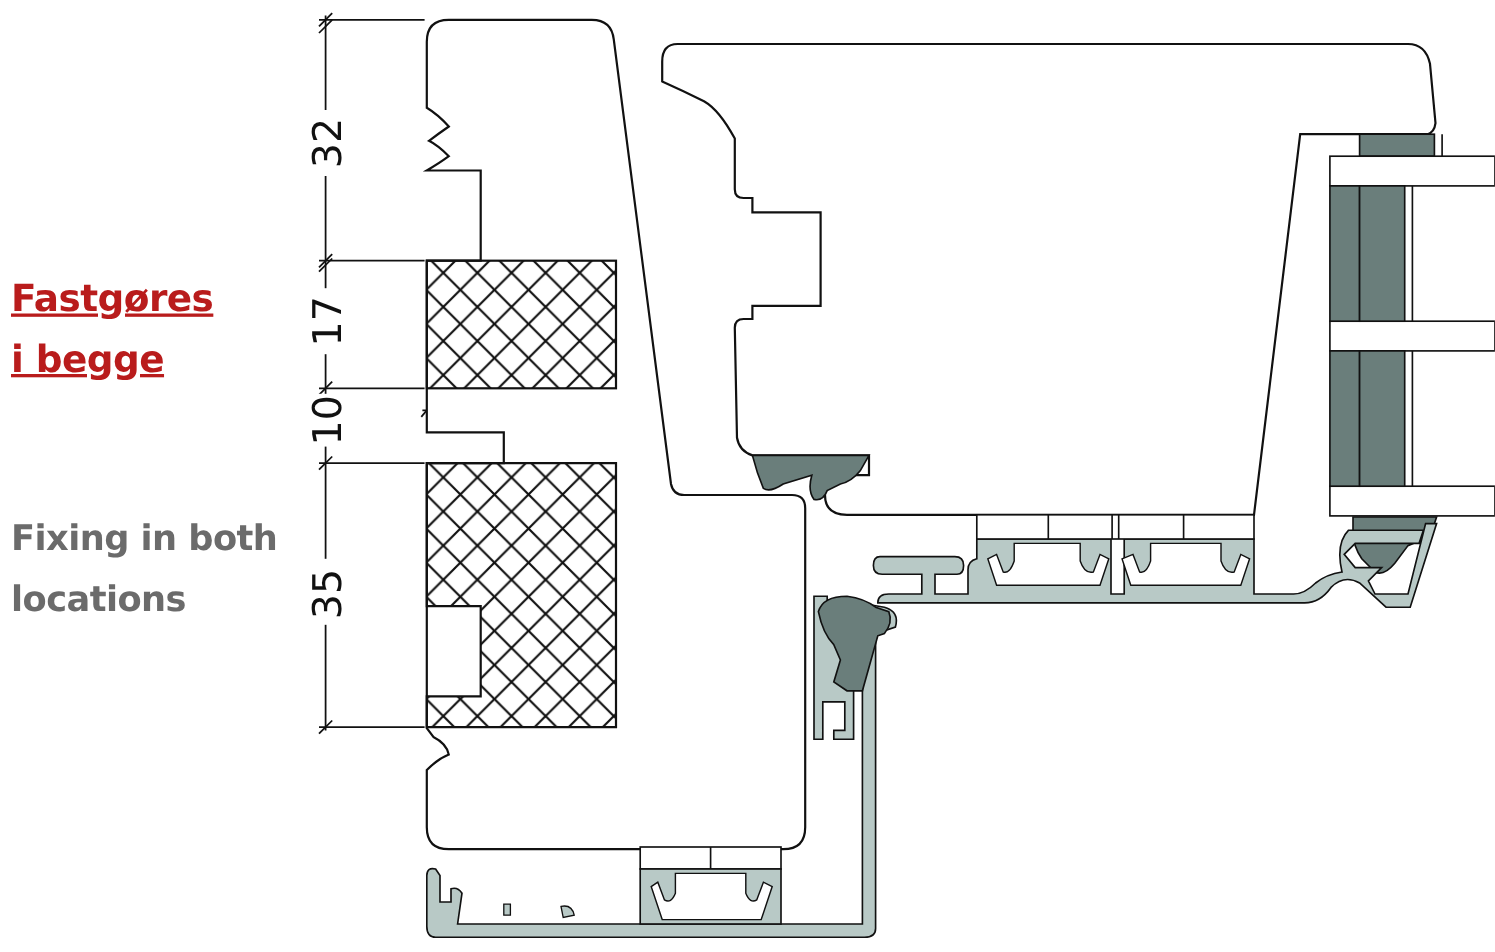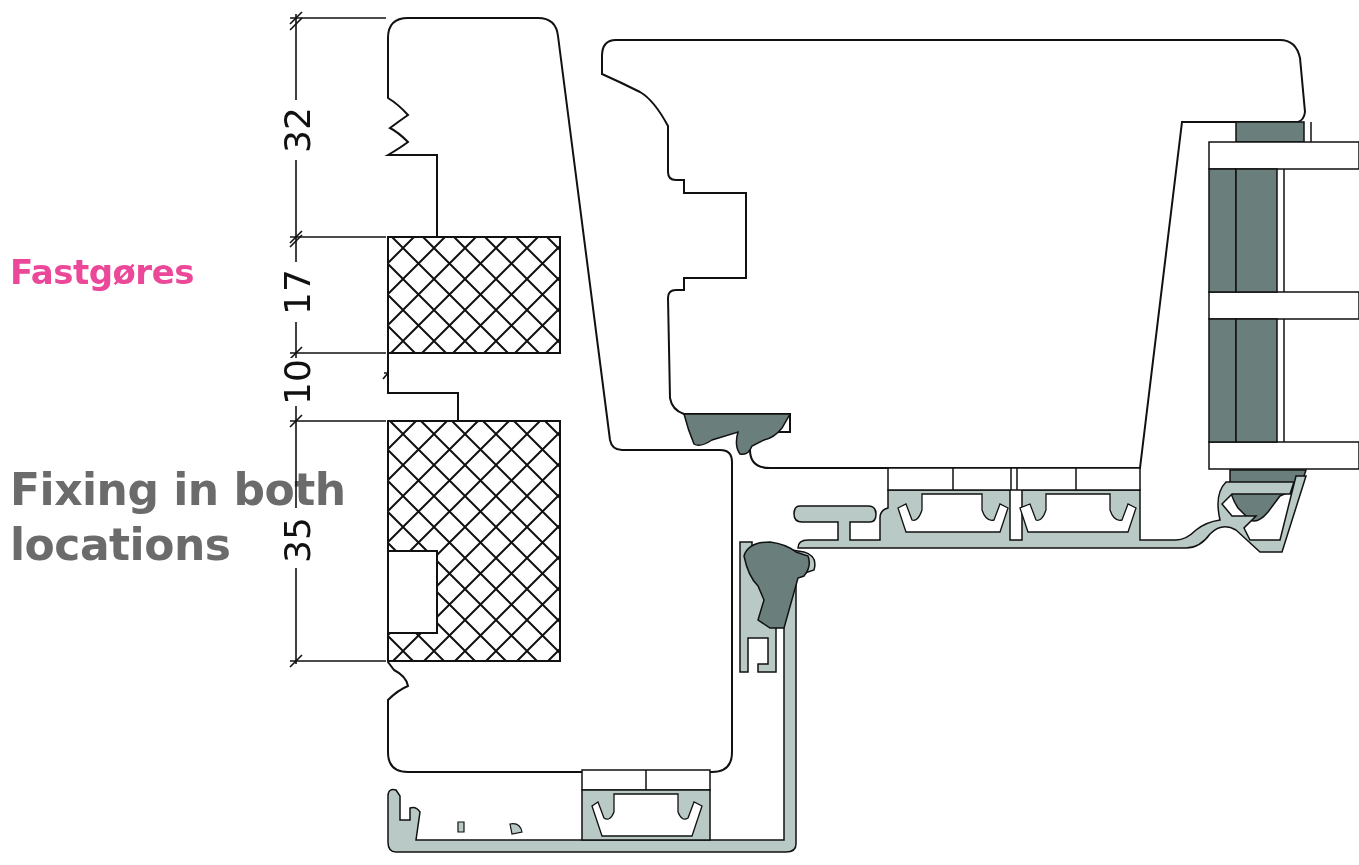--- a/index.html
+++ b/index.html
@@ -1,28 +1,29 @@
 <!DOCTYPE html>
 <html><head>
 <meta charset="utf-8">
 <style>
   html, body { margin: 0; padding: 0; background: #ffffff; }
   body { width: 1359px; height: 865px; position: relative; overflow: hidden; }
   .caption { position: absolute; left: 10px; font-family: "DejaVu Sans", sans-serif; font-weight: bold; letter-spacing: -0.5px; }
-  .caption-da { top: 245px; font-size: 34px; line-height: 55px; color: #ec4899; }
-  .caption-en { top: 462px; font-size: 44px; line-height: 55px; color: #6b6b6b; font-weight: bold; }
+  .caption-da { top: 245px; font-size: 34px; line-height: 55px; color: #b91c1c; text-decoration: underline; }
+  .caption-en { top: 462px; font-size: 32px; line-height: 55px; color: #6b6b6b; font-weight: bold; }
   .caption span { display: block; white-space: nowrap; }
   svg#drawing { position: absolute; left: 0; top: 0; }
   .dim-text { font-family: "DejaVu Sans", sans-serif; font-size: 36px; fill: #111111; }
 </style>
 </head>
 <body>
 
 <div class="caption caption-da">
   <span>Fastgøres</span>
+  <span>i begge</span>
 </div>
 <div class="caption caption-en">
   <span>Fixing in both</span>
   <span>locations</span>
 </div>
 
 <svg id="drawing" width="1359" height="865" viewBox="0 0 1359 865" xmlns="http://www.w3.org/2000/svg">
   <defs>
     <pattern id="crosshatch" patternUnits="userSpaceOnUse" width="31" height="31">
       <path d="M0,0 L31,31 M31,0 L0,31" stroke="#111" stroke-width="2"></path>

